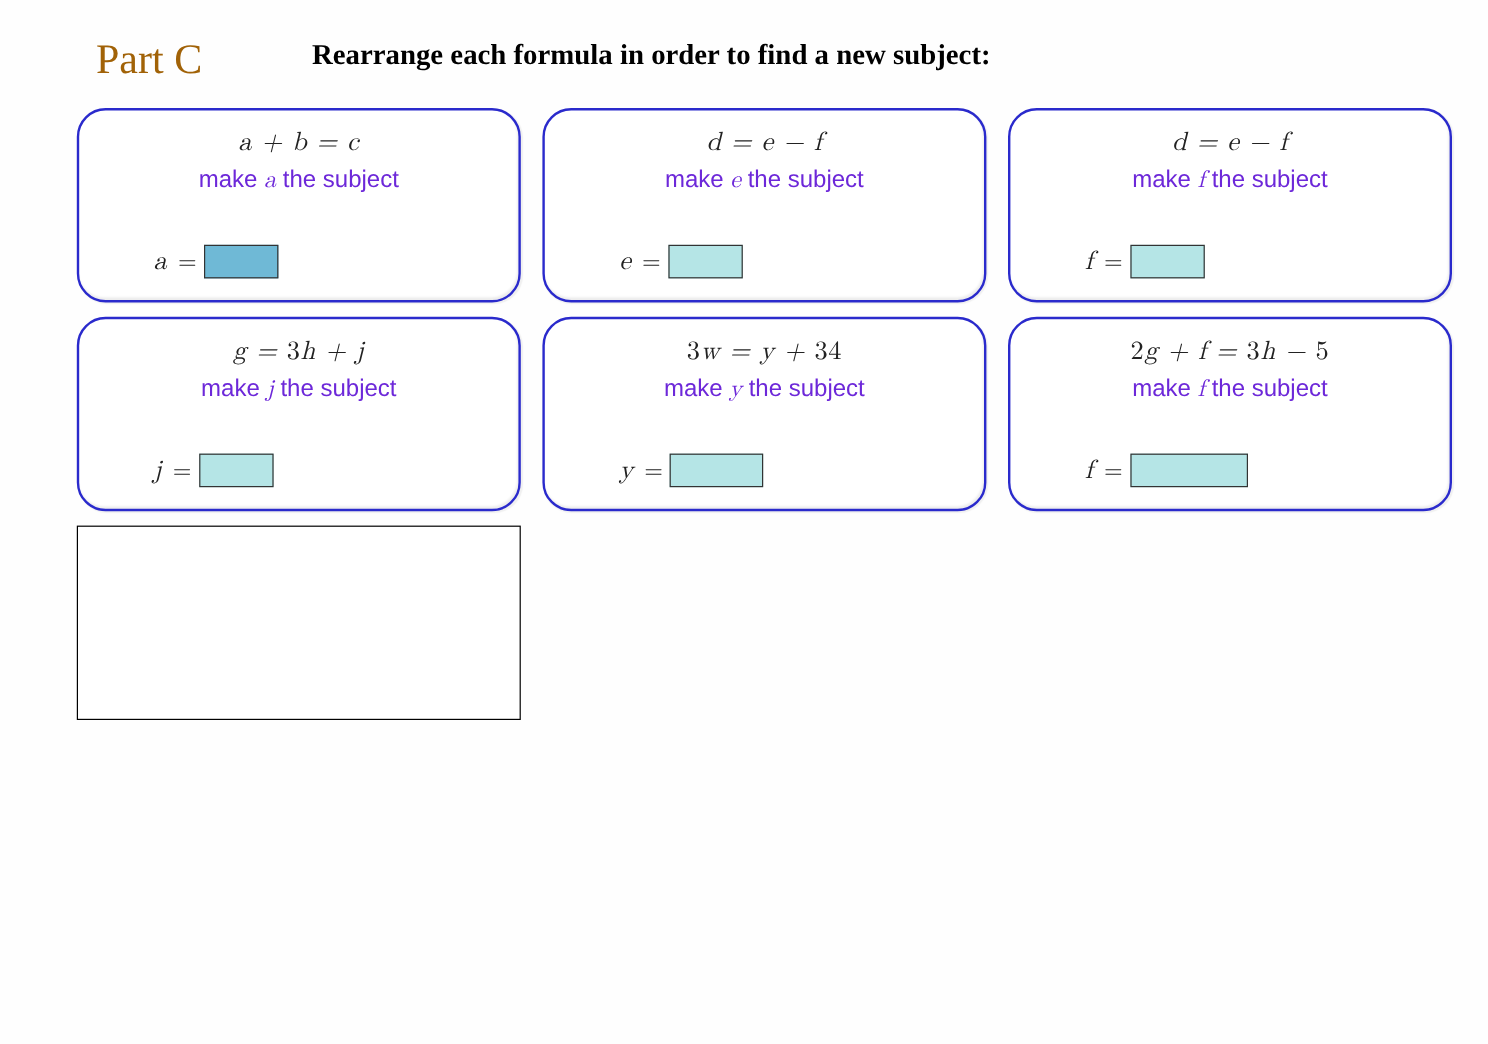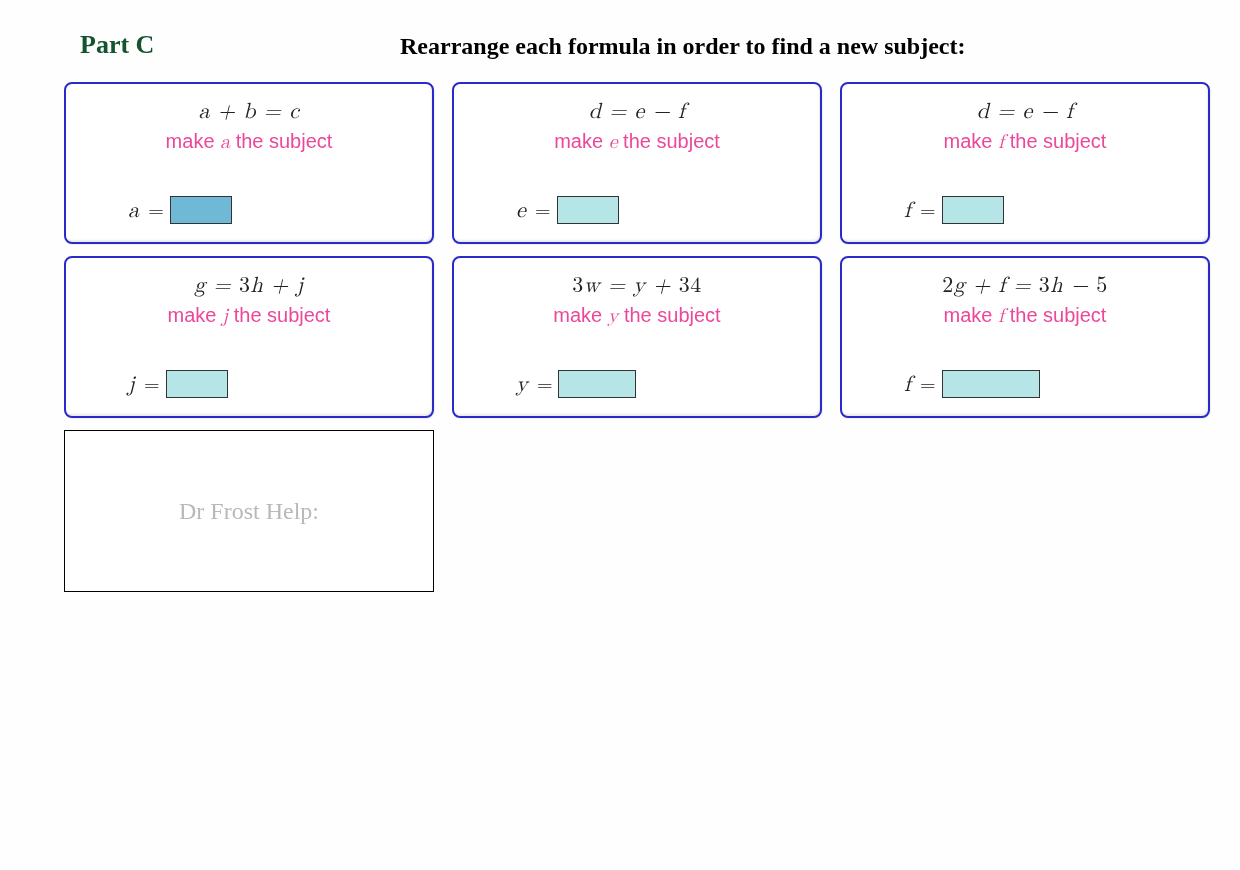--- a/index.html
+++ b/index.html
@@ -11,75 +11,74 @@
       overflow: hidden;
       position: relative;
     }
     .header {
       display: flex;
       align-items: flex-start;
       padding: 30px 60px 10px 80px;
       gap: 30px;
     }
     .part-label {
-      font-size: 26px;
-      font-weight: bold;
-      color: #14532d;
+      font-size: 35px;
+      font-weight: normal;
+      color: #a16207;
       white-space: nowrap;
       flex: 0 0 150px;
     }
     .ghost-num {
       position: absolute;
       left: 220px;
       top: 56px;
       font-size: 34px;
       color: #0f172a;
       font-family: Georgia, serif;
       letter-spacing: 2px;
       pointer-events: none;
       margin-top: 30px;
     }
     .instructions {
       font-size: 24px;
       font-weight: bold;
       color: #000;
       line-height: 1.35;
-      margin-left: 140px;
     }
     .grid {
       display: grid;
       grid-template-columns: repeat(3, 370px);
       column-gap: 18px;
       row-gap: 12px;
       padding: 10px 50px 0 64px;
     }
     .card {
       border: 2.5px solid #2a2acc;
-      border-radius: 8px;
+      border-radius: 24px;
       background: #fff;
       padding: 14px 16px 14px 16px;
       display: flex;
       flex-direction: column;
       align-items: center;
       box-shadow: inset -1px -2px 2px rgba(0,0,0,0.08), 1px 1px 1px rgba(0,0,0,0.06);
       height: 162px;
       position: relative;
     }
     .formula {
       font-size: 22px;
       font-family: "Latin Modern Math", "Cambria Math", Georgia, serif;
       font-style: italic;
       color: #222;
       margin-bottom: 6px;
       letter-spacing: 0.5px;
     }
     .formula .num { font-style: normal; }
     .subject {
       font-size: 20px;
-      color: #ec4899;
+      color: #6d28d9;
       margin-bottom: 18px;
       font-family: Arial, sans-serif;
     }
     .subject .var {
       font-style: italic;
       font-family: "Latin Modern Math", Georgia, serif;
     }
     .answer-row {
       display: flex;
       align-items: center;
@@ -173,15 +172,14 @@
     </div>
     <div class="card">
       <div class="formula"><span class="num">2</span>g + f = <span class="num">3</span>h − <span class="num">5</span></div>
       <div class="subject">make <span class="var">f</span> the subject</div>
       <div class="answer-row">
         <span class="answer-var">f <span class="eq">=</span></span>
         <span class="answer-box w3"></span>
       </div>
     </div>
     <div class="help-box">
-      <div>Dr Frost Help:</div>
     </div>
   </div>
 
 </body></html>

